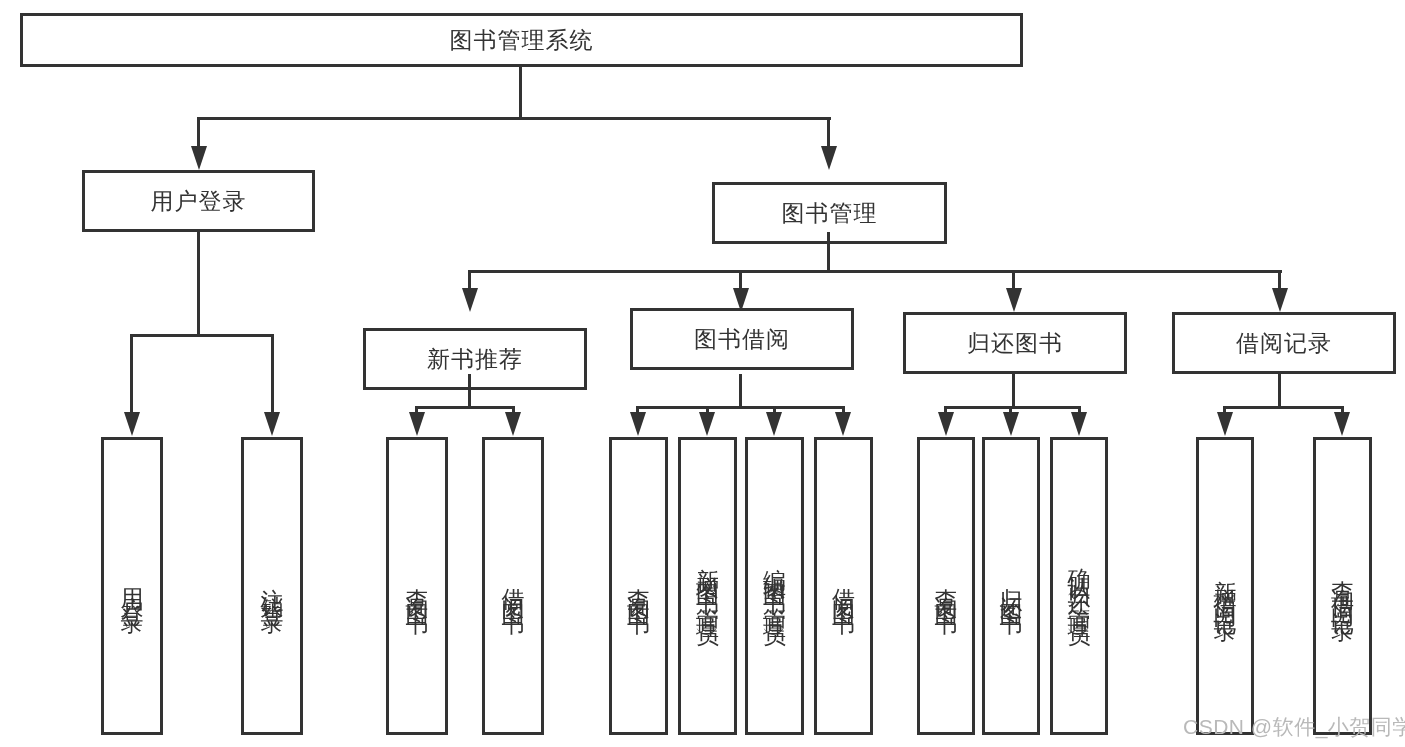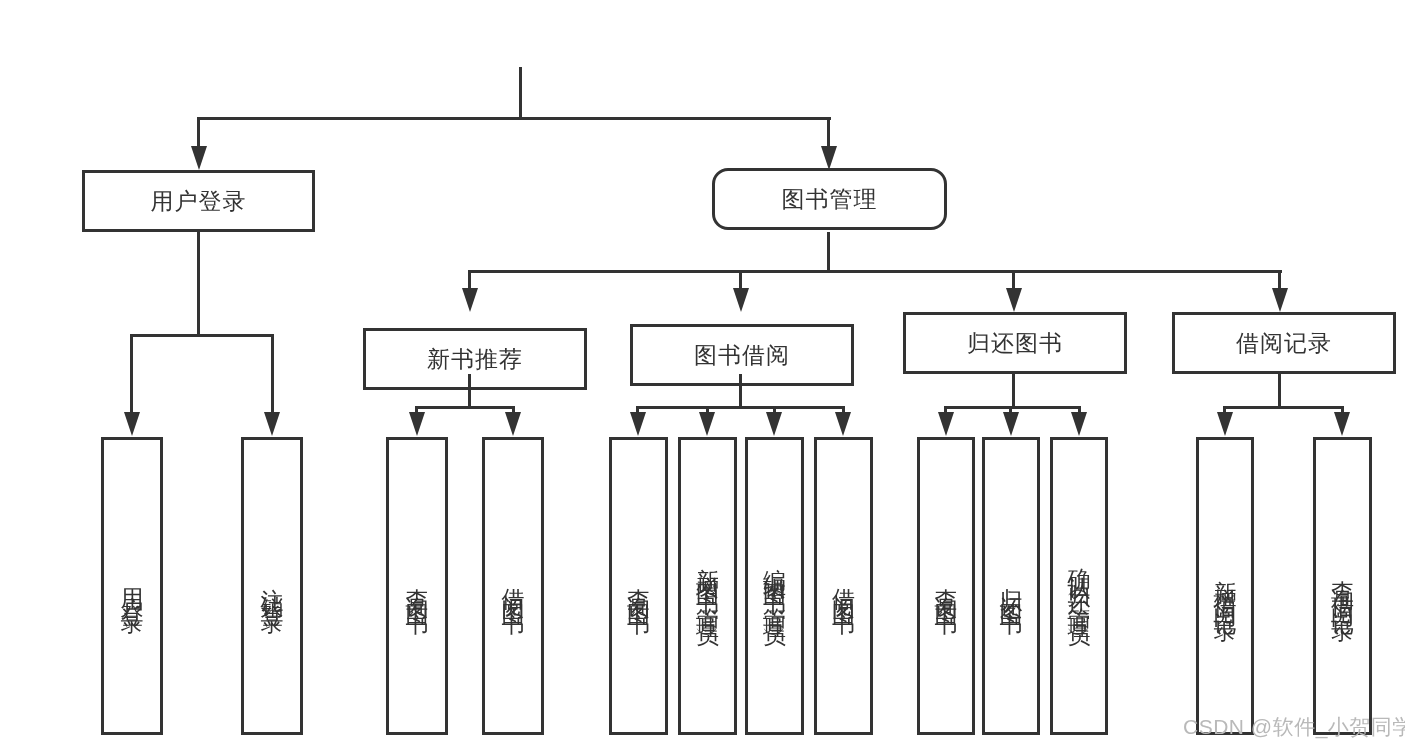--- a/index.html
+++ b/index.html
@@ -32,32 +32,35 @@
   .watermark{
     position:absolute;left:1183px;top:713px;font-size:21px;
     color:#b9b9b9;letter-spacing:0.5px;z-index:5;white-space:nowrap;
   }
 </style>
 </head>
 <body>
 
 <div id="canvas">
 
+  <div class="hbox" style="left:20px;top:13px;width:1003px;height:54px;">
+    <span>图书管理系统</span>
+  </div>
 
   <div class="vline" style="left:519px;top:67px;height:53px;"></div>
   <div class="hline" style="left:198px;top:117px;width:633px;"></div>
   <div class="vline" style="left:197px;top:117px;height:34px;"></div>
   <div class="ahead" style="left:191px;top:146px;"></div>
   <div class="vline" style="left:827px;top:117px;height:34px;"></div>
   <div class="ahead" style="left:821px;top:146px;"></div>
 
   <div class="hbox" style="left:82px;top:170px;width:233px;height:62px;">
     <span>用户登录</span>
   </div>
-  <div class="hbox" style="left:712px;top:168px;width:235px;height:62px;border-radius:16px;">
+  <div class="hbox" style="left:712px;top:182px;width:235px;height:62px;">
     <span>图书管理</span>
   </div>
 
   <div class="vline" style="left:197px;top:232px;height:105px;"></div>
   <div class="hline" style="left:130px;top:334px;width:144px;"></div>
   <div class="vline" style="left:130px;top:334px;height:82px;"></div>
   <div class="ahead" style="left:124px;top:412px;"></div>
   <div class="vline" style="left:271px;top:334px;height:82px;"></div>
   <div class="ahead" style="left:264px;top:412px;"></div>
 
@@ -68,21 +71,21 @@
   <div class="vline" style="left:739px;top:270px;height:22px;"></div>
   <div class="ahead" style="left:733px;top:288px;"></div>
   <div class="vline" style="left:1012px;top:270px;height:22px;"></div>
   <div class="ahead" style="left:1006px;top:288px;"></div>
   <div class="vline" style="left:1278px;top:270px;height:22px;"></div>
   <div class="ahead" style="left:1272px;top:288px;"></div>
 
   <div class="hbox" style="left:363px;top:328px;width:224px;height:62px;">
     <span>新书推荐</span>
   </div>
-  <div class="hbox" style="left:630px;top:324px;width:224px;height:62px;">
+  <div class="hbox" style="left:630px;top:308px;width:224px;height:62px;">
     <span>图书借阅</span>
   </div>
   <div class="hbox" style="left:903px;top:312px;width:224px;height:62px;">
     <span>归还图书</span>
   </div>
   <div class="hbox" style="left:1172px;top:312px;width:224px;height:62px;">
     <span>借阅记录</span>
   </div>
 
   <div class="vline" style="left:468px;top:374px;height:35px;"></div>

